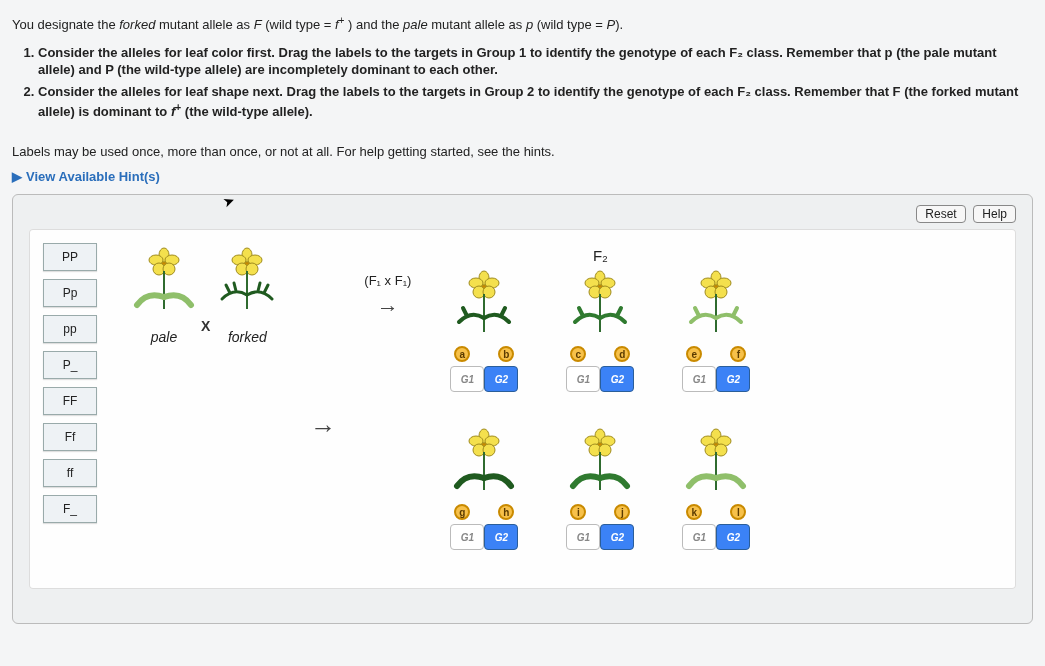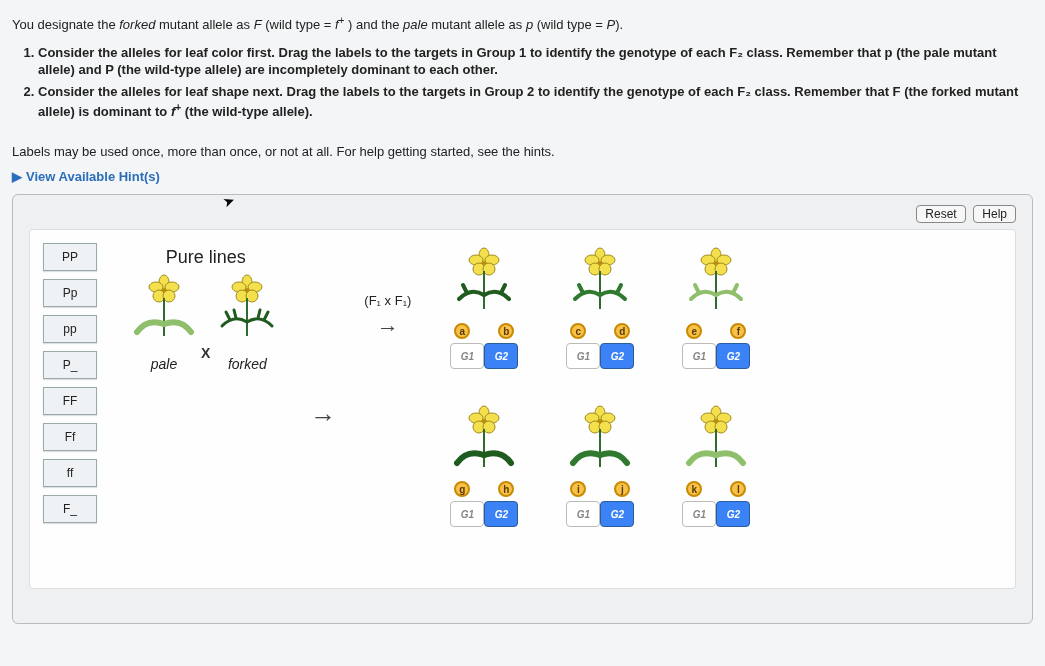--- a/index.html
+++ b/index.html
@@ -169,21 +169,20 @@
       <div class="label-chip">P_</div>
       <div class="label-chip">FF</div>
       <div class="label-chip">Ff</div>
       <div class="label-chip">ff</div>
       <div class="label-chip">F_</div>
     </div>
 
     <div class="diagram">
 
       <div class="col">
-        <div class="heading">Pure lines</div>
         <div class="parents-row">
           <div>
             <div class="flower">
               <svg viewBox="0 0 70 78">
                 <g>
                   <circle cx="35" cy="16" r="4" fill="#c98a00"></circle>
                   <ellipse cx="35" cy="8" rx="5" ry="7" fill="#f4e04d" stroke="#a08c1e"></ellipse>
                   <ellipse cx="27" cy="13" rx="7" ry="5" fill="#f4e04d" stroke="#a08c1e"></ellipse>
                   <ellipse cx="43" cy="13" rx="7" ry="5" fill="#f4e04d" stroke="#a08c1e"></ellipse>
                   <ellipse cx="30" cy="22" rx="6" ry="6" fill="#f4e04d" stroke="#a08c1e"></ellipse>
@@ -214,26 +213,27 @@
               </svg>
             </div>
             <div class="caption">forked</div>
           </div>
         </div>
       </div>
 
       <div class="arrow">→</div>
 
 
-      <div class="col" style="margin-top:44px">
+      <div class="col" style="margin-top:24px">
         <div class="cross-label">(F₁ x F₁)</div>
         <div style="font-size:22px;color:#444">→</div>
       </div>
 
       <div class="col">
+        <div class="heading f">F₂</div>
 
         <div class="grid3">
 
           <div class="plant-cell">
             <div class="flower"><svg viewBox="0 0 70 78">
                   <circle cx="35" cy="16" r="4" fill="#c98a00"></circle>
                   <ellipse cx="35" cy="8" rx="5" ry="7" fill="#f4e04d" stroke="#a08c1e"></ellipse>
                   <ellipse cx="27" cy="13" rx="7" ry="5" fill="#f4e04d" stroke="#a08c1e"></ellipse>
                   <ellipse cx="43" cy="13" rx="7" ry="5" fill="#f4e04d" stroke="#a08c1e"></ellipse>
                   <ellipse cx="30" cy="22" rx="6" ry="6" fill="#f4e04d" stroke="#a08c1e"></ellipse>

